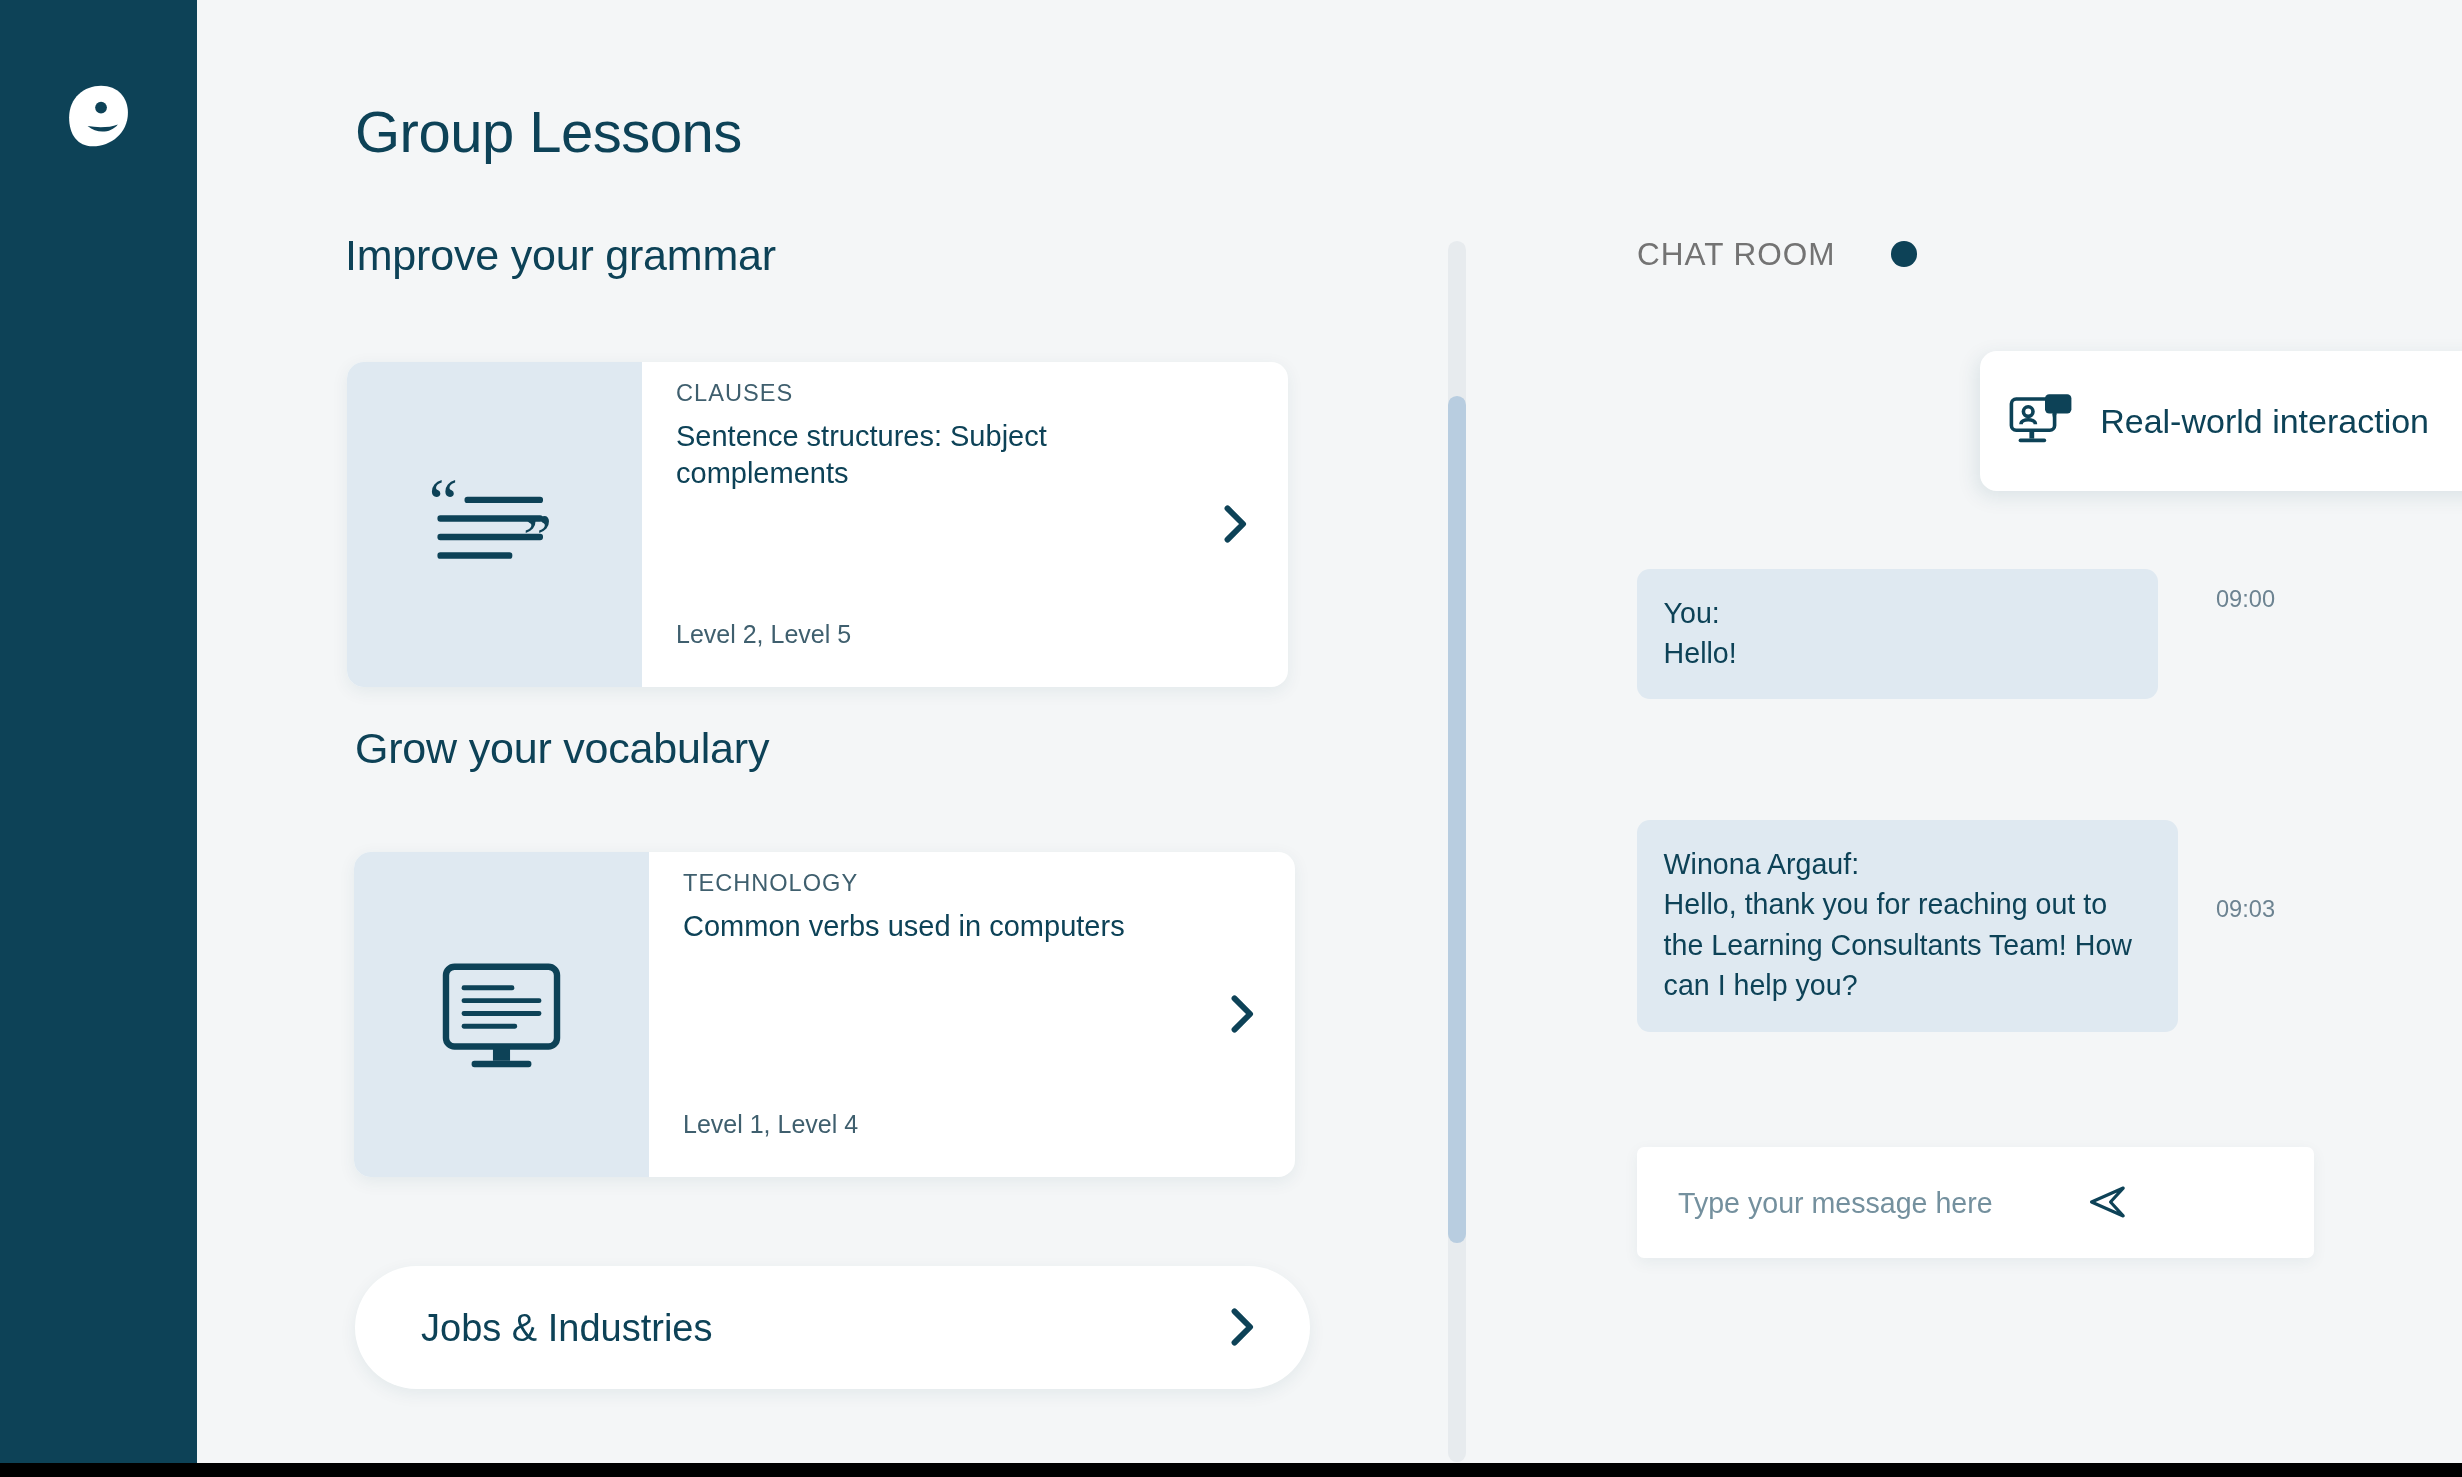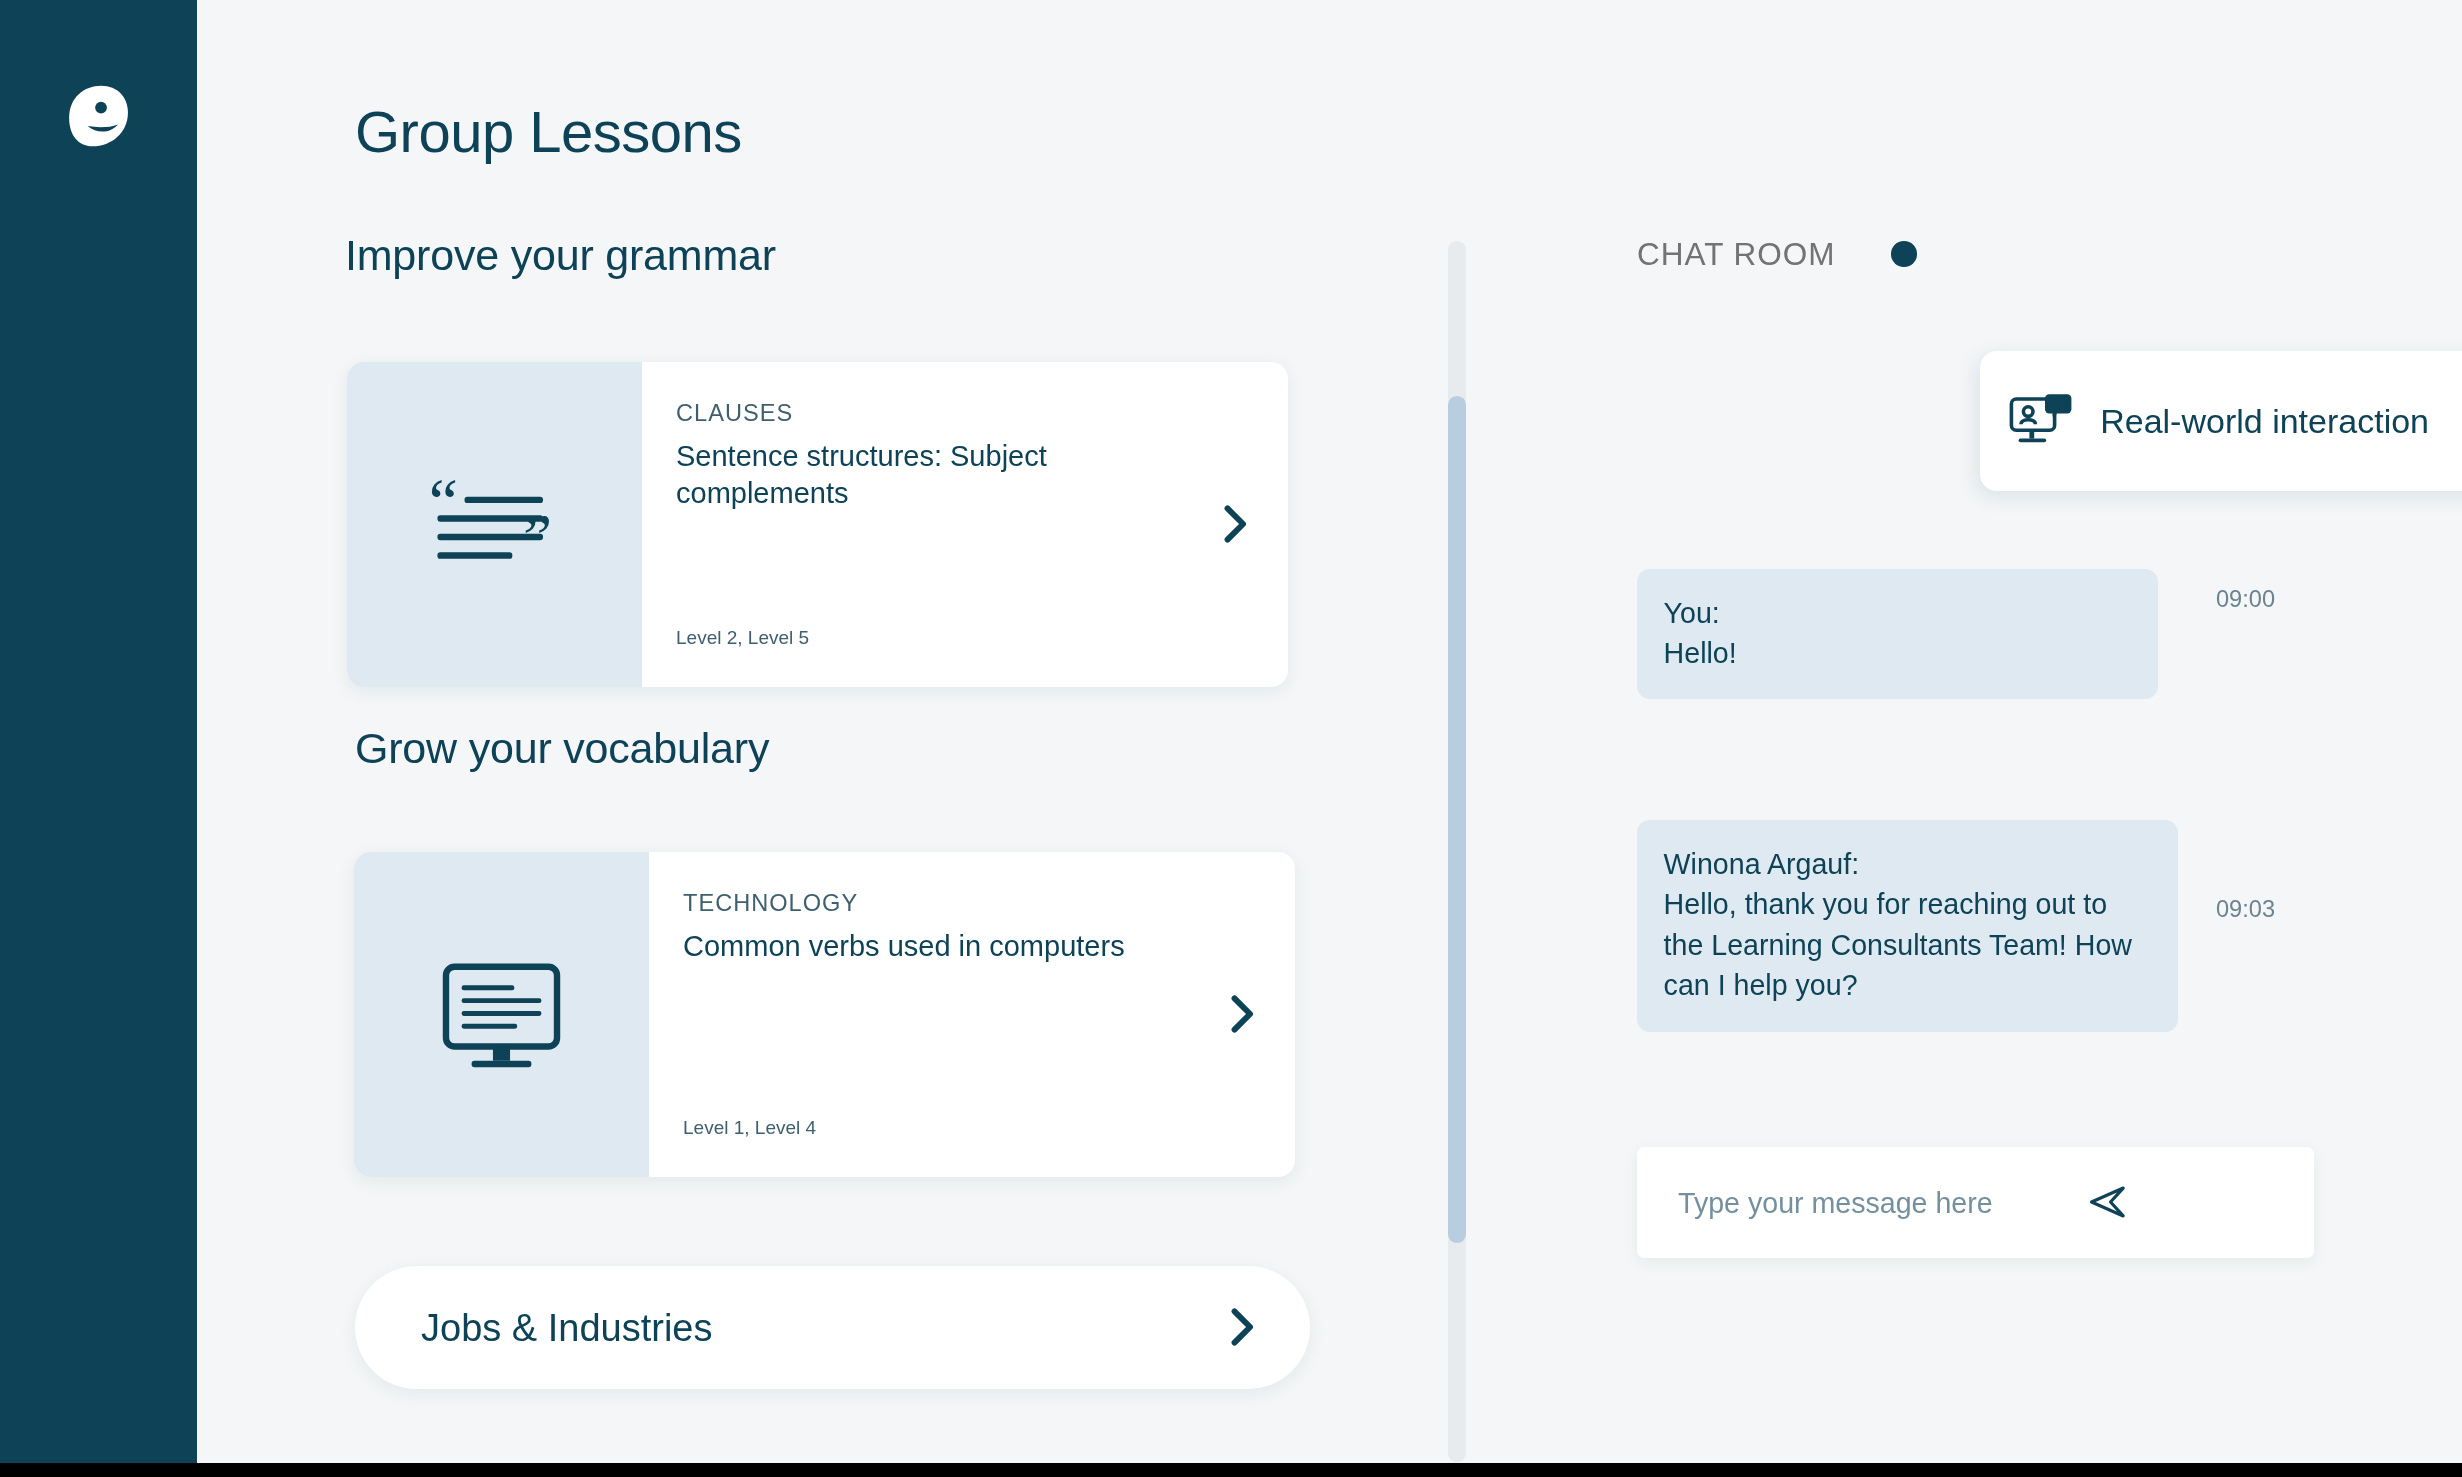--- a/index.html
+++ b/index.html
@@ -80,41 +80,41 @@
   .card-icon-pane {
     width: 295px;
     background: #dfe9f1;
     display: flex;
     align-items: center;
     justify-content: center;
     flex: 0 0 295px;
   }
   .card-body {
     flex: 1;
-    padding: 38px 0 0 34px;
+    padding: 18px 0 0 34px;
     position: relative;
   }
   .card-kicker {
     font-size: 23.6px;
     letter-spacing: 1px;
     color: #3f5f6e;
     margin-bottom: 10.8px;
   }
   .card-title {
     font-size: 29px;
     line-height: 1.28;
     color: #0d4257;
     font-weight: 400;
     max-width: 443px;
   }
   .card-meta {
     position: absolute;
     left: 34px;
     bottom: 38px;
-    font-size: 19px;
+    font-size: 25px;
     color: #3f5f6e;
   }
   .card-chevron {
     position: absolute;
     right: 39px;
     top: 50%;
     transform: translateY(-50%);
   }
 
   .pill-card {

